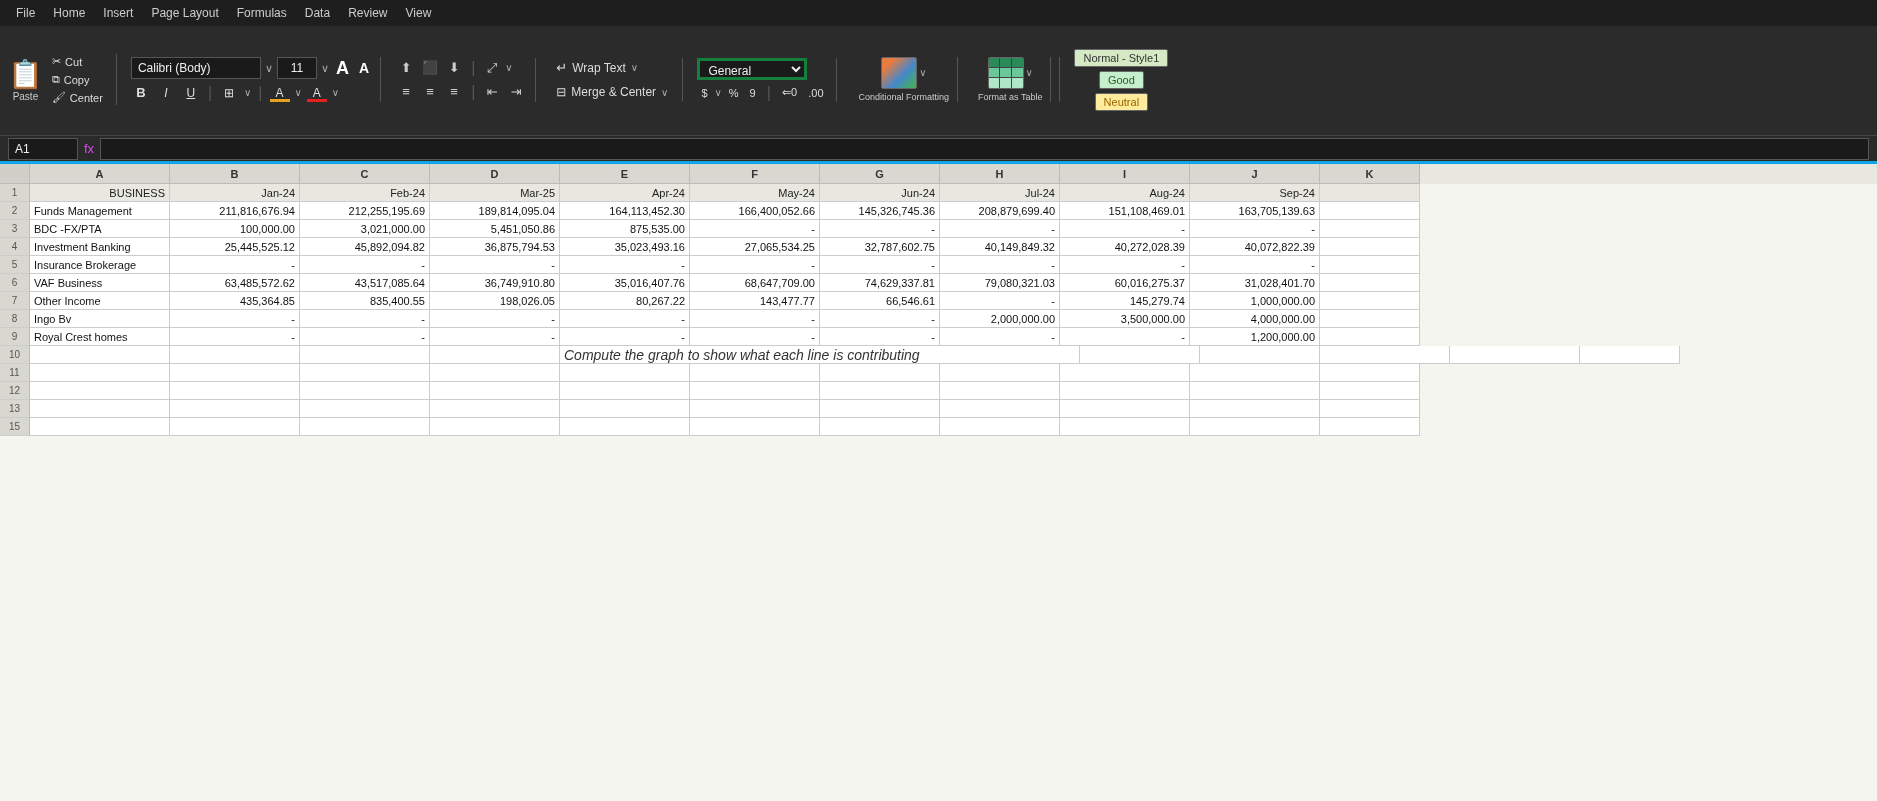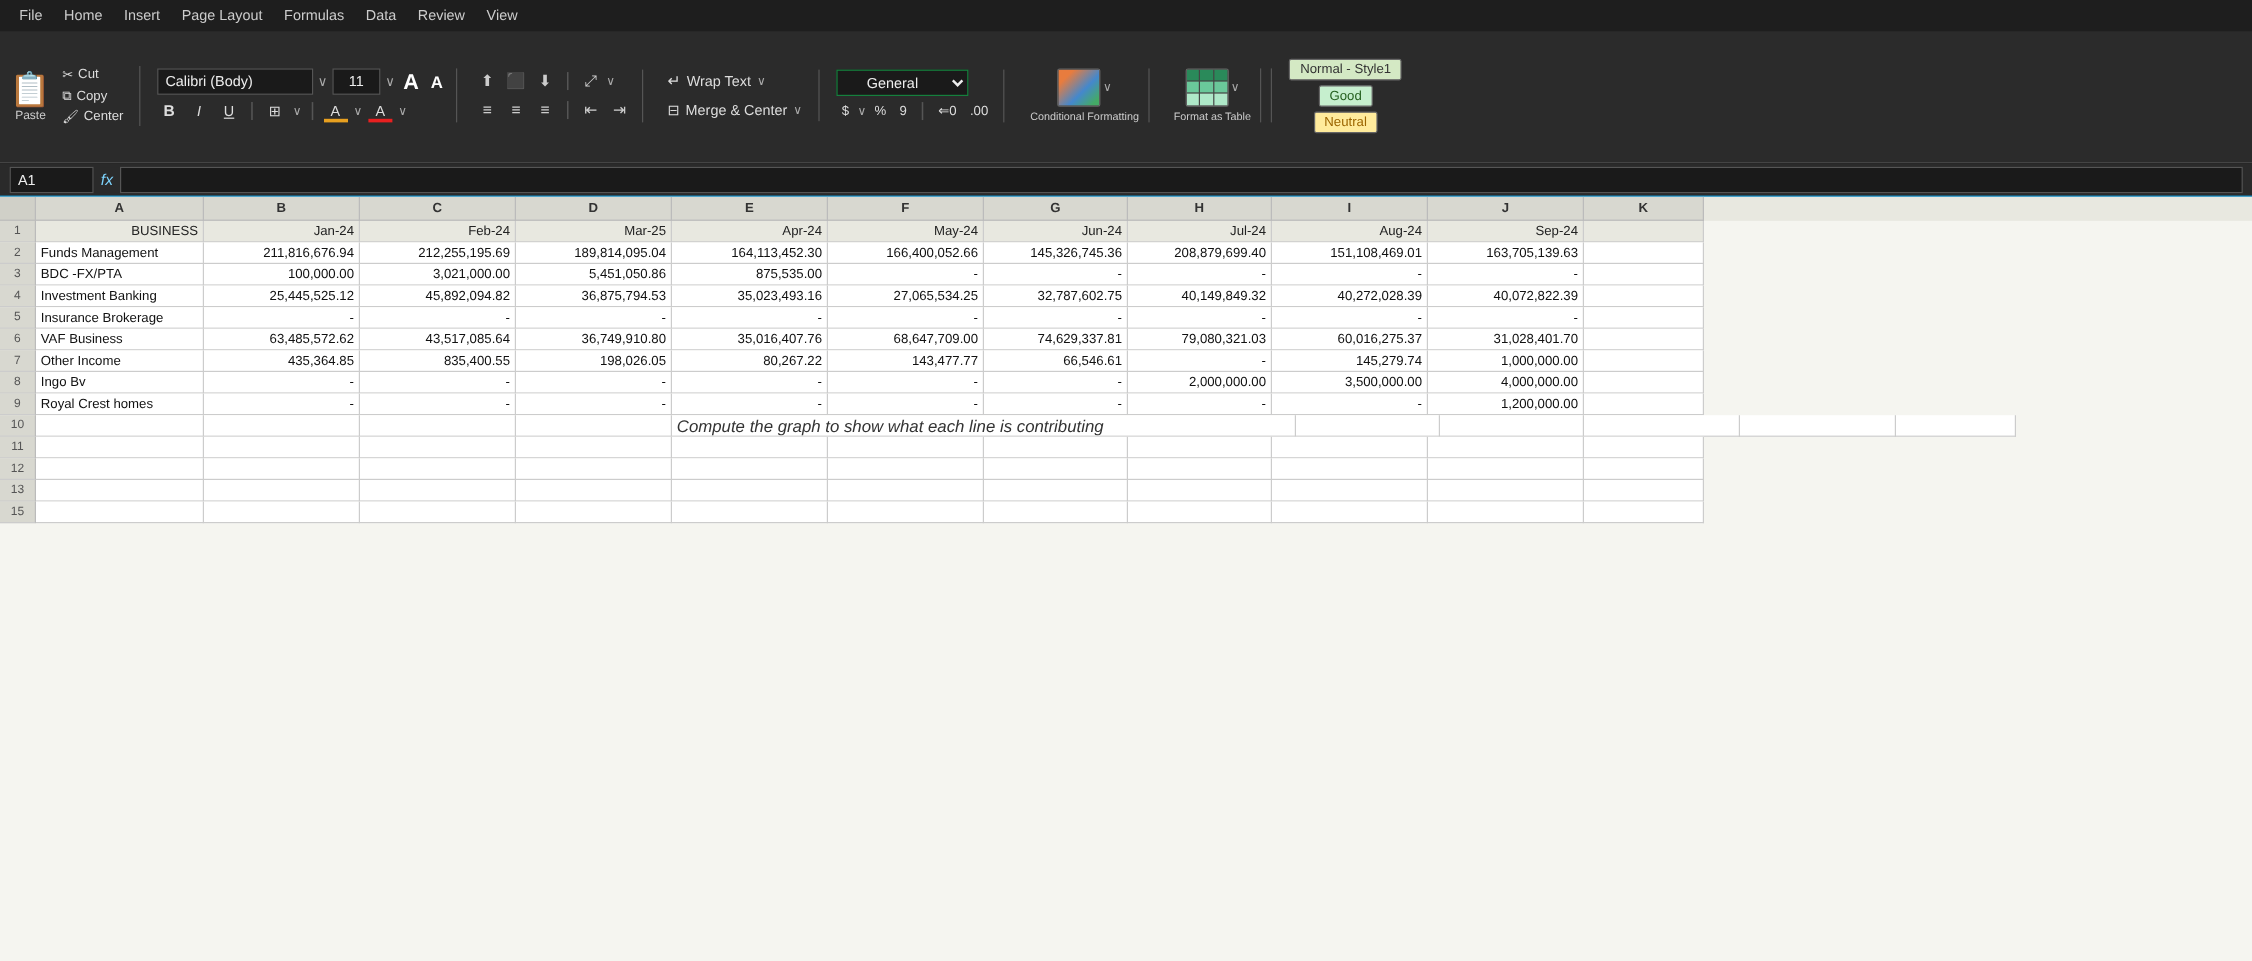--- a/index.html
+++ b/index.html
@@ -163,24 +163,24 @@
       display: flex;
       flex-direction: column;
       gap: 4px;
       padding: 0 8px;
       border-right: 1px solid #555;
       min-width: 120px;
     }
 
     .number-dropdown {
       background: #1a1a1a;
-      border: 1px solid #15803d;
+      border: 3px solid #15803d;
       color: #eee;
       font-size: 12px;
-      padding: 2px 20px;
+      padding: 2px 4px;
       width: 110px;
       height: 22px;
     }
 
     .number-row2 {
       display: flex;
       align-items: center;
       gap: 3px;
     }
 
@@ -213,38 +213,37 @@
     .style-good { background: #c6efce; color: #276221; }
     .style-neutral { background: #ffeb9c; color: #9c6500; }
 
     
     .formula-bar {
       background: #2a2a2a;
       display: flex;
       align-items: center;
       gap: 6px;
       padding: 3px 8px;
-      border-bottom: 1px solid #0ea5e9;
+      border-bottom: 3px solid #0ea5e9;
       height: 28px;
     }
 
     .cell-ref-box {
       background: #1a1a1a;
       border: 1px solid #555;
       color: #eee;
       font-size: 12px;
       padding: 2px 6px;
       width: 70px;
       height: 22px;
     }
 
     .fx-label {
-      color: #7dd3fc;
+      color: #d946ef;
       font-size: 13px;
-      font-style: italic;
     }
 
     .formula-input {
       flex: 1;
       background: #1a1a1a;
       border: 1px solid #555;
       color: #eee;
       font-size: 12px;
       padding: 2px 6px;
       height: 22px;

